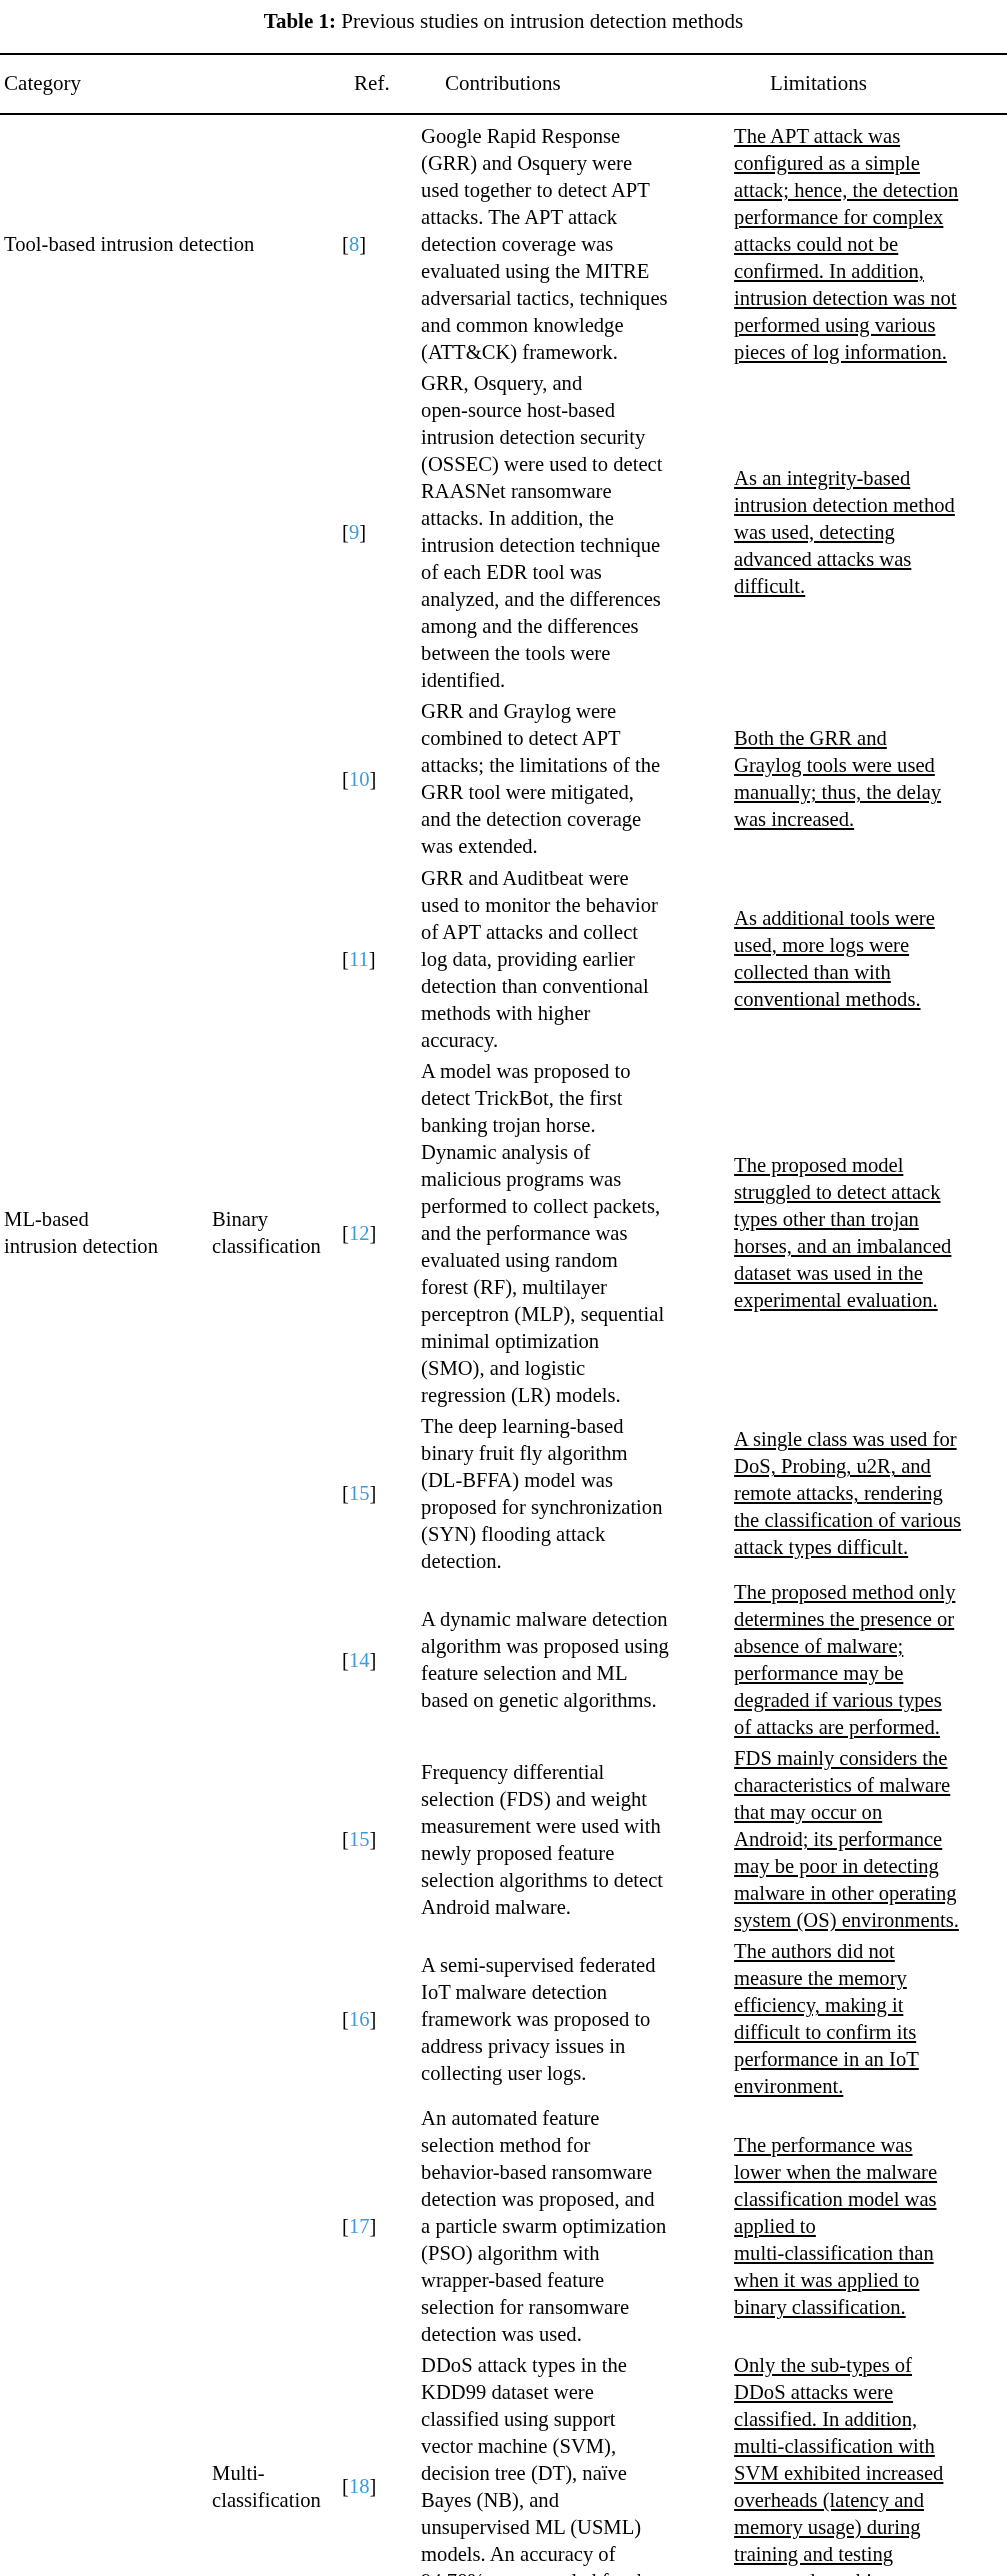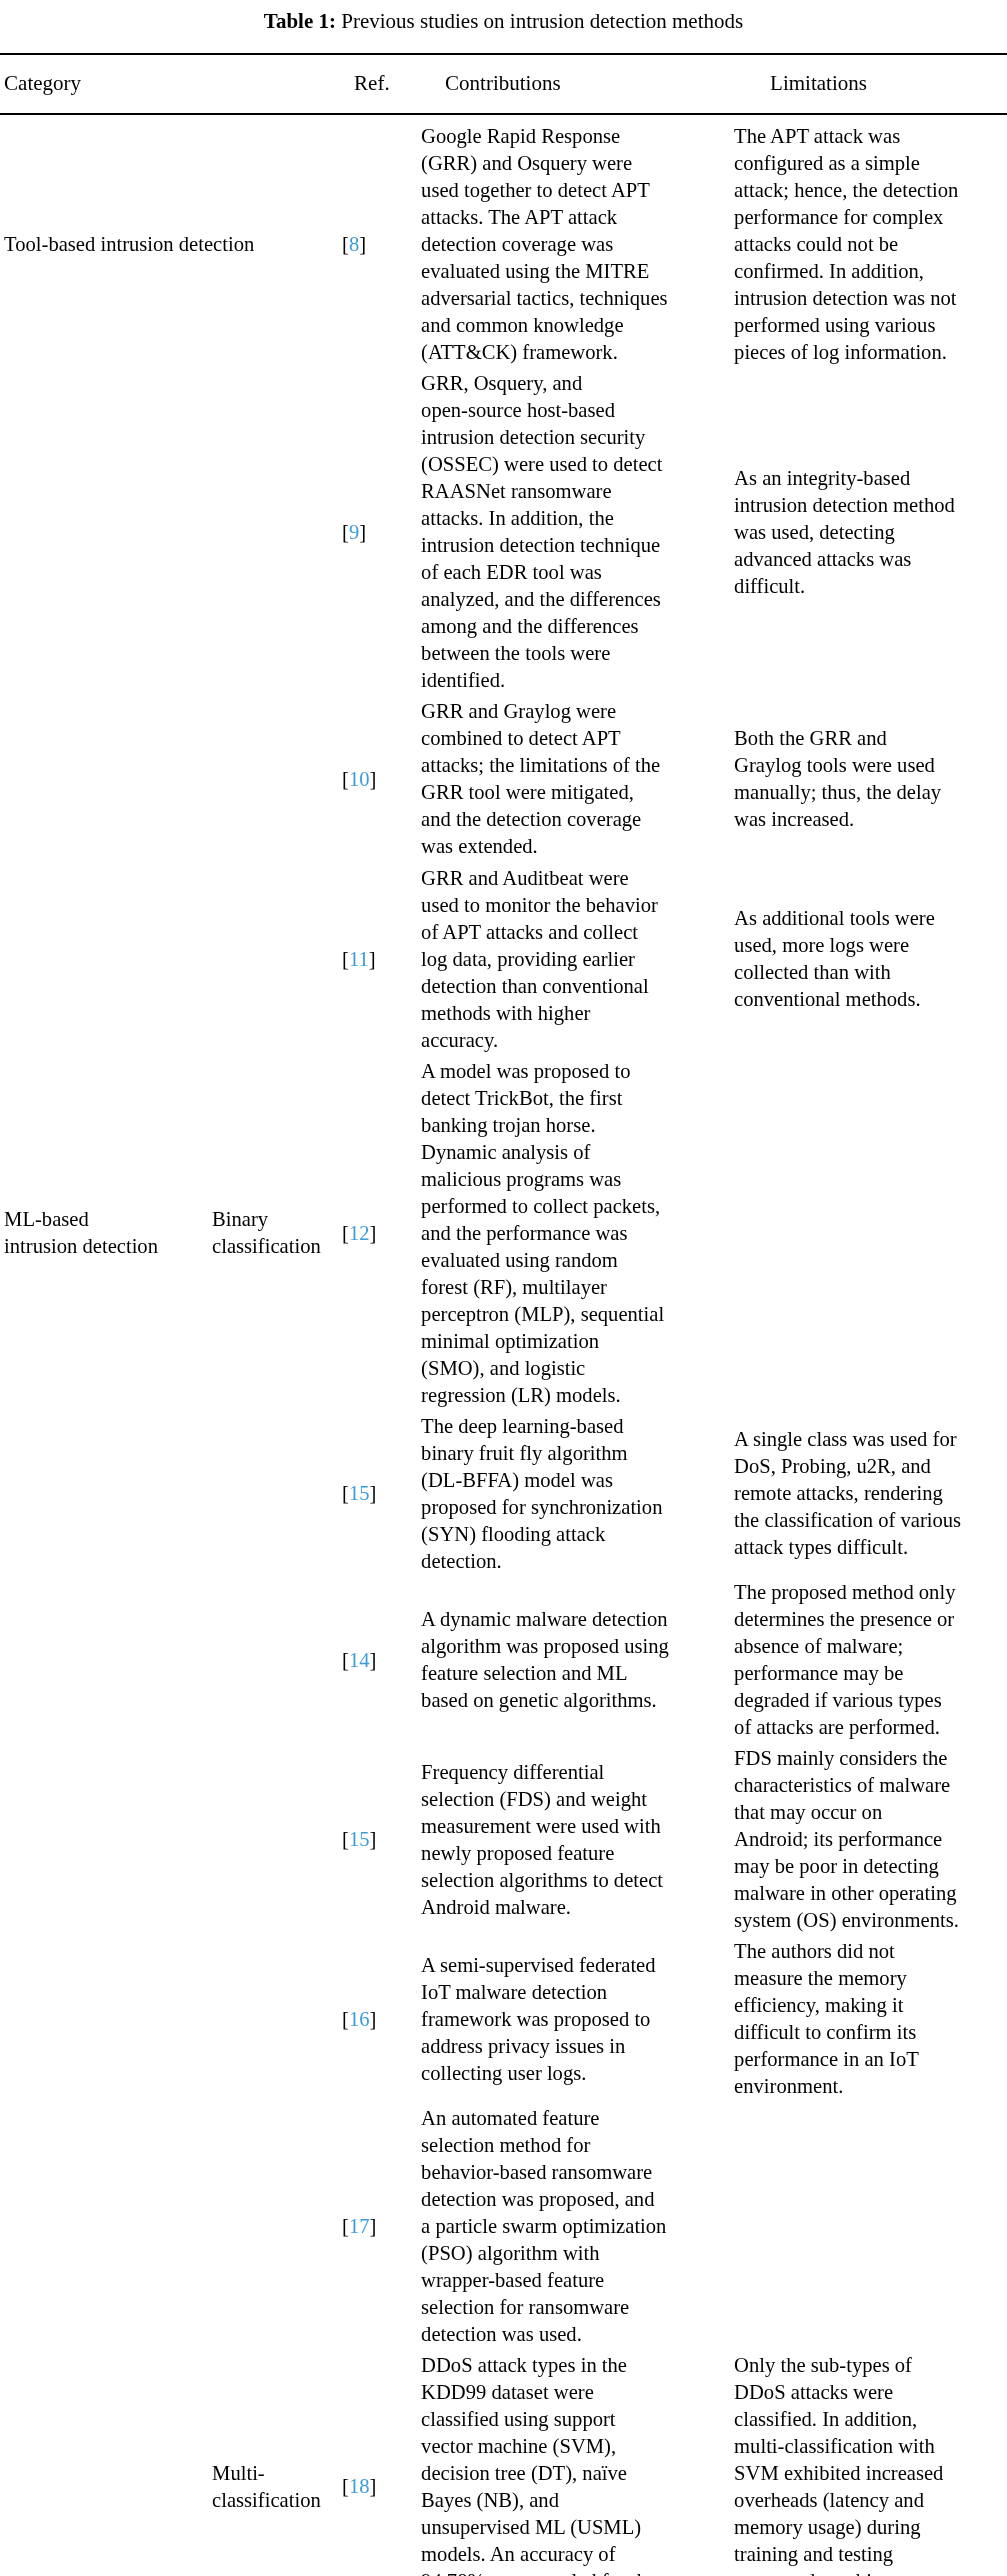--- a/index.html
+++ b/index.html
@@ -10,21 +10,21 @@
   .hdr-cat{width:338px;padding-left:4.1px;flex:none;}
   .hdr-ref{width:79px;flex:none;}
   .hdr-contrib{width:313px;flex:none;}
   .hdr-limit{flex:1;}
   .tbody{border-bottom:2.6px solid #000;padding:6.2px 0 5.2px 0;}
   .trow{display:flex;align-items:center;padding:2.1px 0;}
   .c-cat{width:208px;flex:none;padding-left:4.1px;white-space:pre;overflow:visible;}
   .c-sub{width:130px;flex:none;white-space:pre;overflow:visible;}
   .c-ref{width:79px;flex:none;}
   .c-contrib{width:313px;flex:none;white-space:pre-line;padding-right:7.2px;box-sizing:border-box;}
-  .c-limit{flex:1;white-space:pre-line;padding-right:18px;box-sizing:border-box;}
+  .c-limit{flex:1;white-space:pre-line;padding-right:18px;box-sizing:border-box;text-decoration:underline;}
   .refnum{color:#3A9CDA;}
 </style>
 </head>
 <body>
 
 <div class="page">
   <div class="title">
     <span class="tlabel">Table 1:</span>
     <span> </span>
     <span>Previous studies on intrusion detection methods</span>
@@ -131,20 +131,26 @@
 Dynamic analysis of
 malicious programs was
 performed to collect packets,
 and the performance was
 evaluated using random
 forest (RF), multilayer
 perceptron (MLP), sequential
 minimal optimization
 (SMO), and logistic
 regression (LR) models.</div>
+      <div class="c-limit">The proposed model
+struggled to detect attack
+types other than trojan
+horses, and an imbalanced
+dataset was used in the
+experimental evaluation.</div>
     </div>
 
     <div class="trow">
       <div class="c-cat"></div>
       <div class="c-sub"></div>
       <div class="c-ref"><span>[</span><span class="refnum">15</span><span>]</span></div>
       <div class="c-contrib">The deep learning-based
 binary fruit fly algorithm
 (DL-BFFA) model was
 proposed for synchronization
@@ -215,20 +221,27 @@
       <div class="c-ref"><span>[</span><span class="refnum">17</span><span>]</span></div>
       <div class="c-contrib">An automated feature
 selection method for
 behavior-based ransomware
 detection was proposed, and
 a particle swarm optimization
 (PSO) algorithm with
 wrapper-based feature
 selection for ransomware
 detection was used.</div>
+      <div class="c-limit">The performance was
+lower when the malware
+classification model was
+applied to
+multi-classification than
+when it was applied to
+binary classification.</div>
     </div>
 
     <div class="trow">
       <div class="c-cat"></div>
       <div class="c-sub">Multi-
 classification</div>
       <div class="c-ref"><span>[</span><span class="refnum">18</span><span>]</span></div>
       <div class="c-contrib">DDoS attack types in the
 KDD99 dataset were
 classified using support

